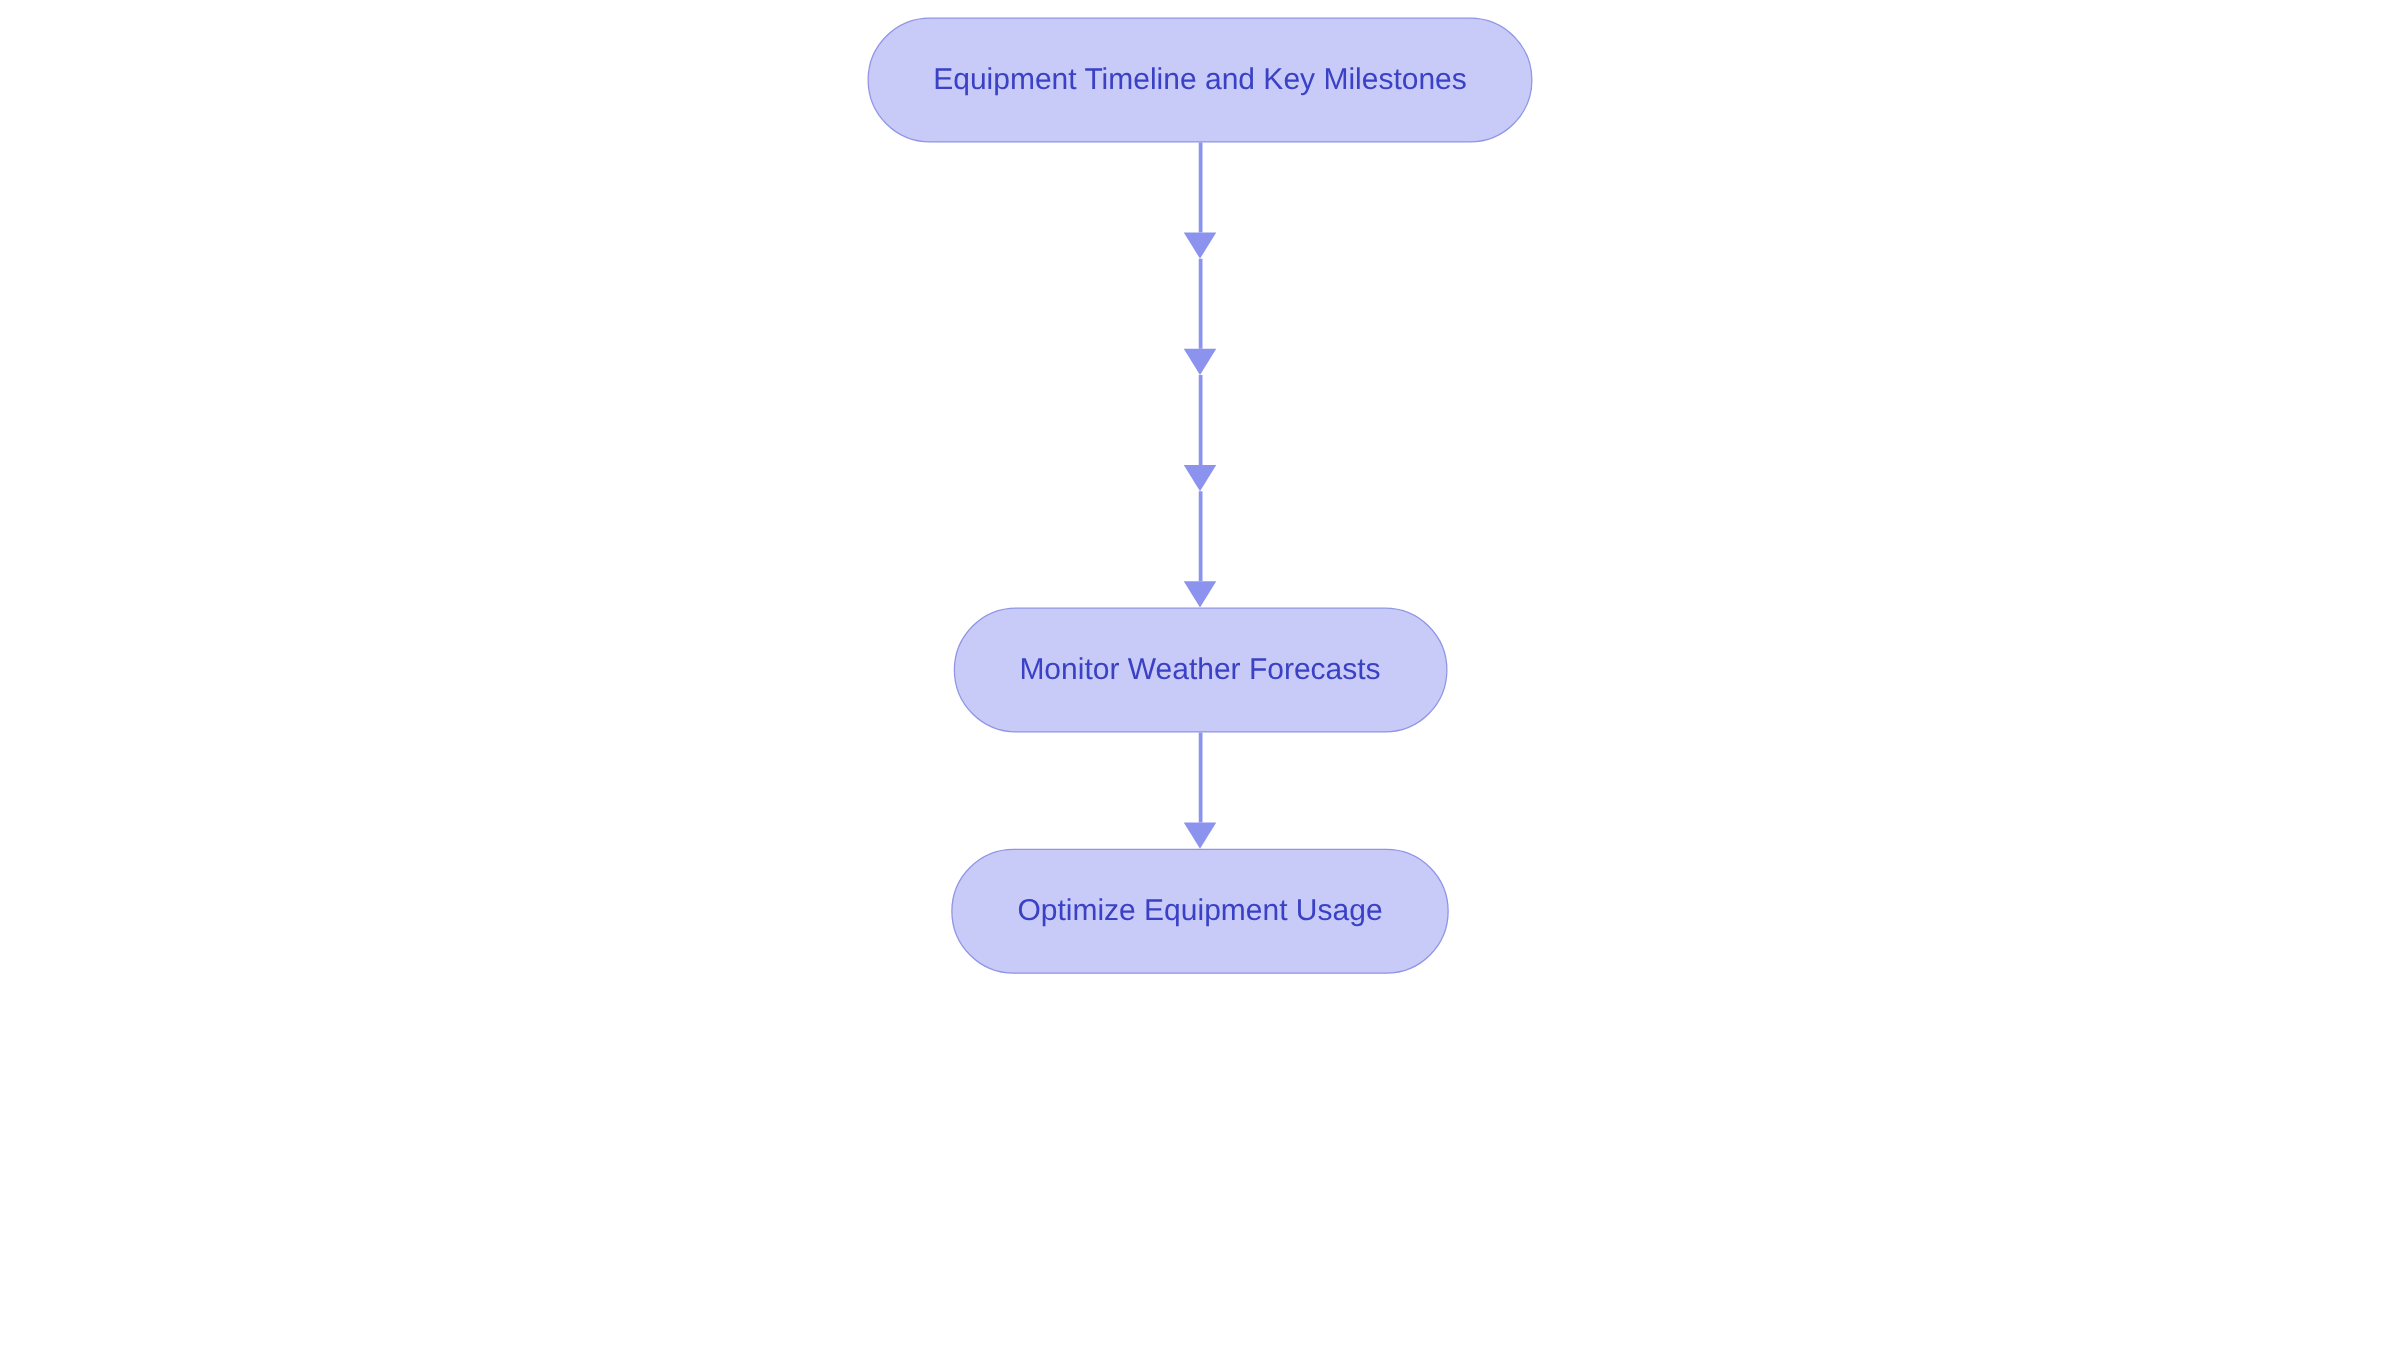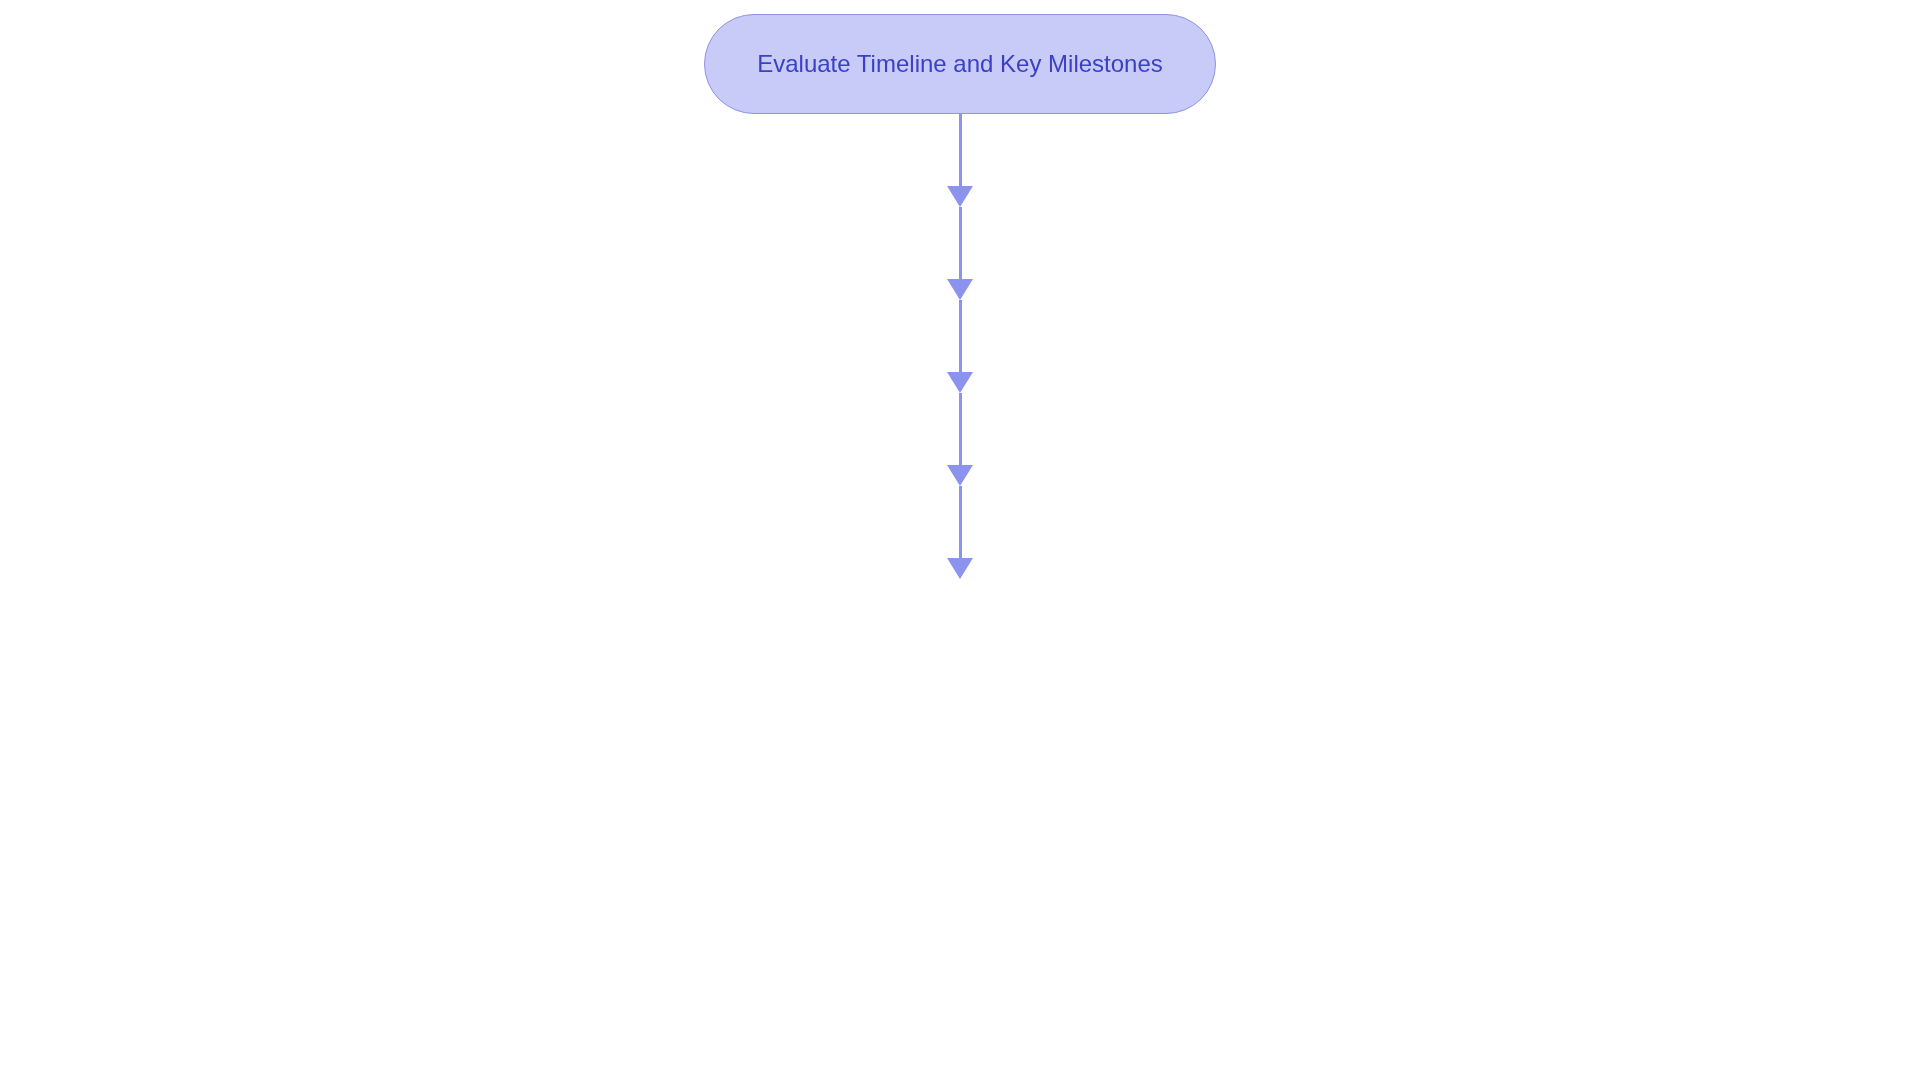--- a/index.html
+++ b/index.html
@@ -60,21 +60,21 @@
     border-right:13px solid transparent;
     border-top:21px solid var(--arrow);
   }
 </style>
 </head>
 <body>
 
 <div class="flow">
 
   <div class="node">
-    <span>Evaluate Timeline and Key Milestones</span>
+    <span>Equipment Timeline and Key Milestones</span>
   </div>
 
   <div class="arrow">
     <div class="shaft"></div>
     <div class="head"></div>
   </div>
 
 
   <div class="arrow">
     <div class="shaft"></div>
@@ -86,20 +86,26 @@
     <div class="shaft"></div>
     <div class="head"></div>
   </div>
 
 
   <div class="arrow">
     <div class="shaft"></div>
     <div class="head"></div>
   </div>
 
+  <div class="node">
+    <span>Monitor Weather Forecasts</span>
+  </div>
 
   <div class="arrow">
     <div class="shaft"></div>
     <div class="head"></div>
   </div>
 
+  <div class="node">
+    <span>Optimize Equipment Usage</span>
+  </div>
 
 </div>
 
 </body></html>

